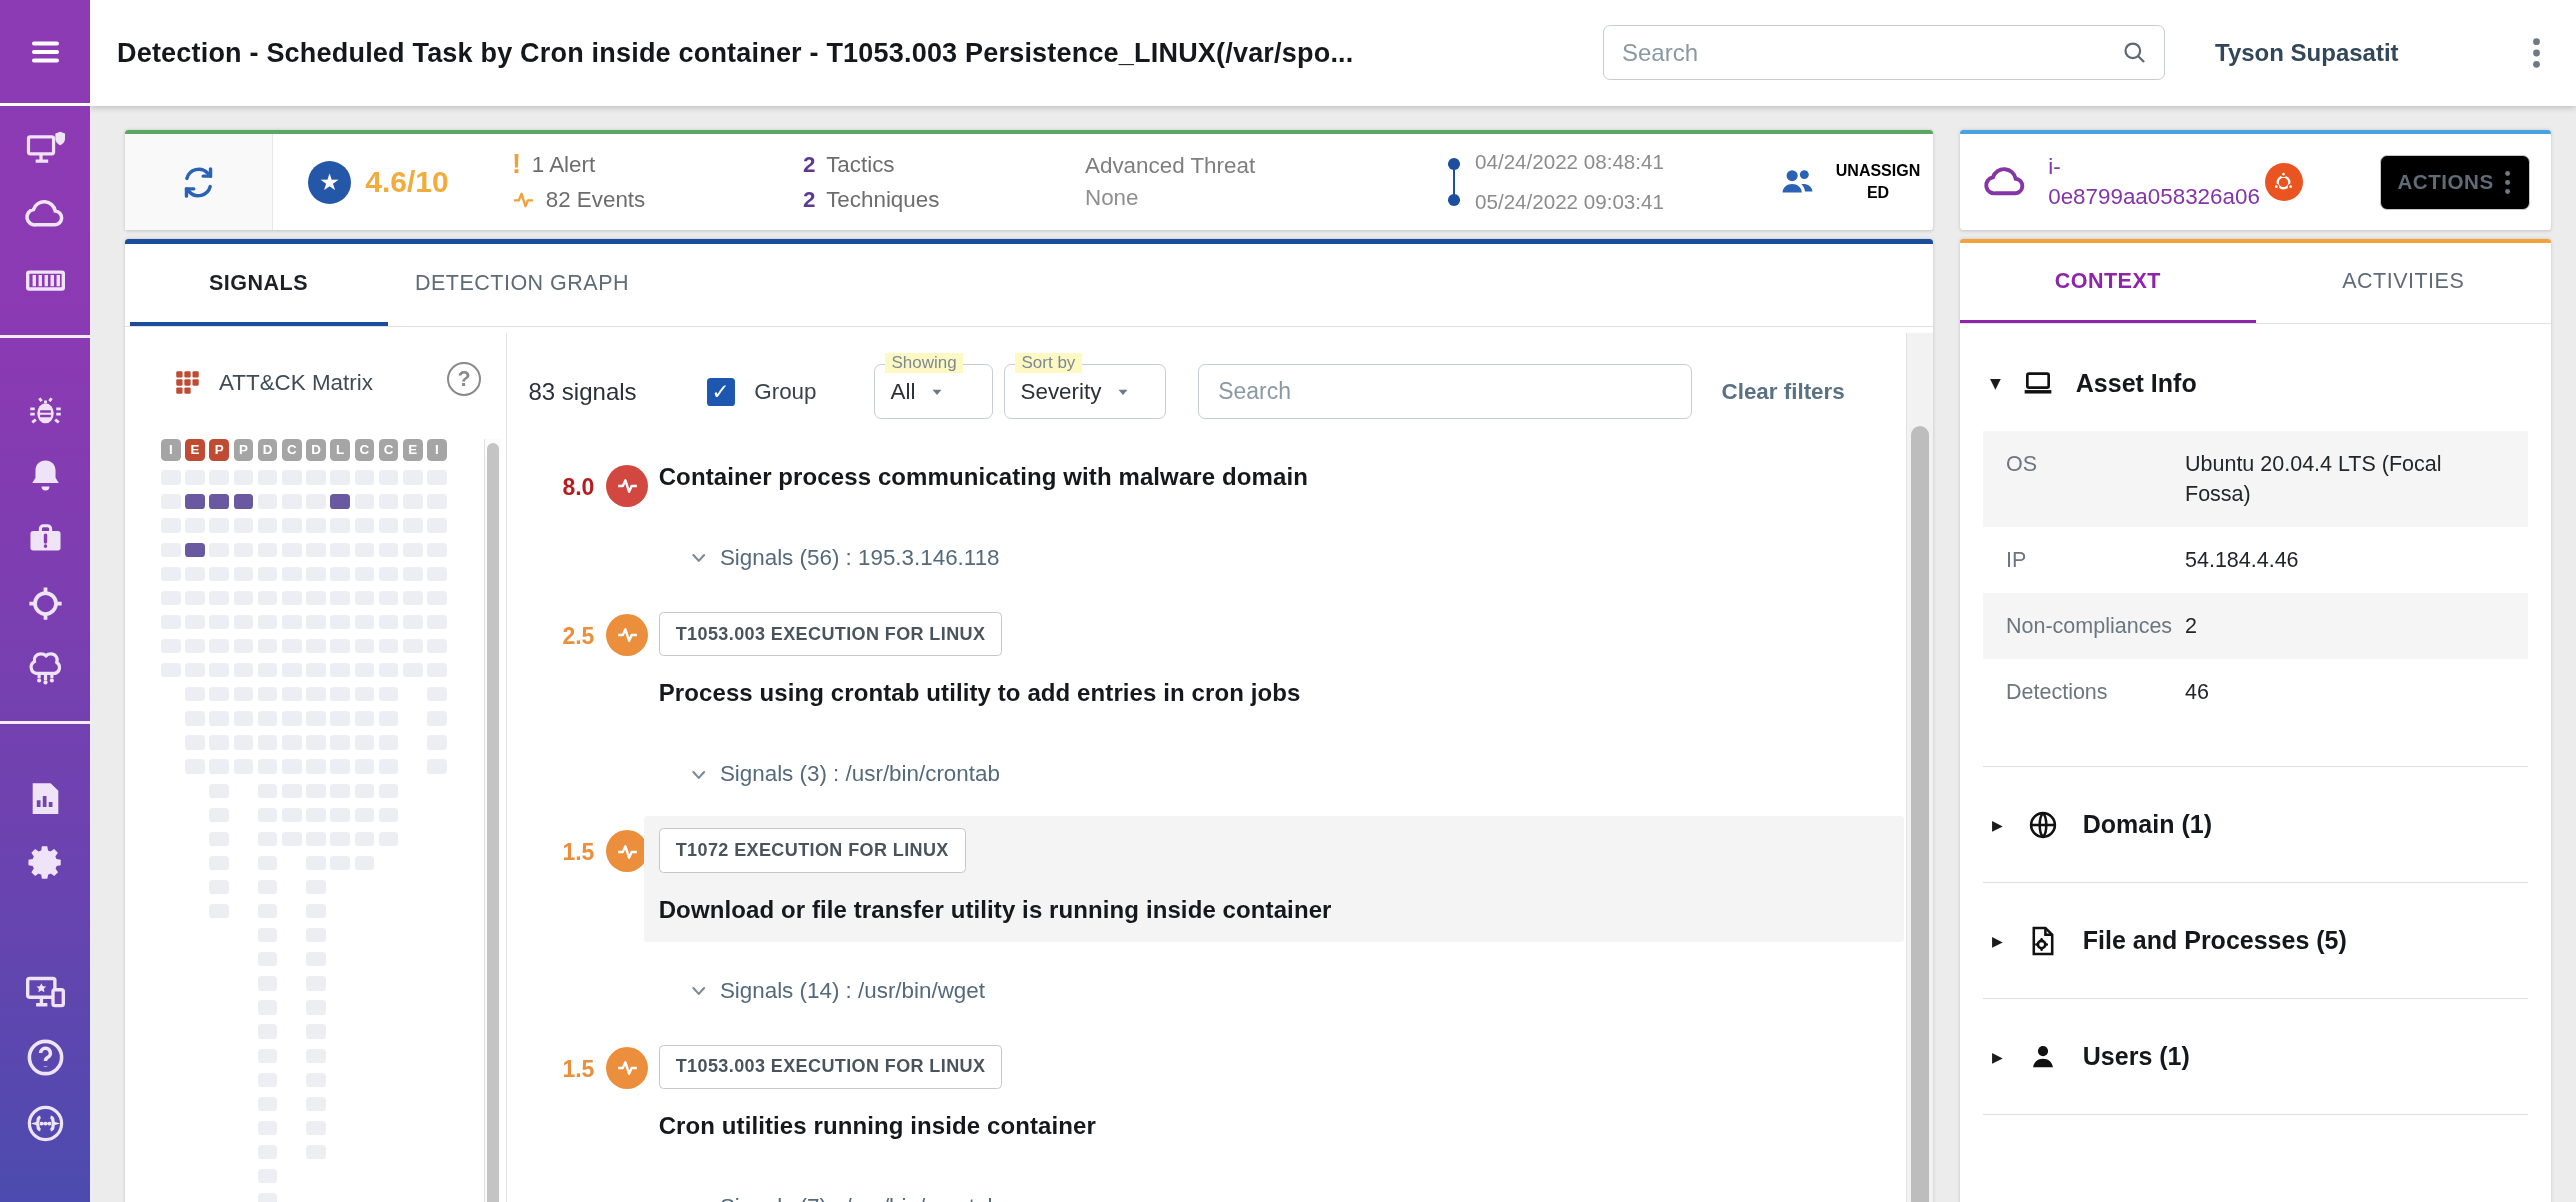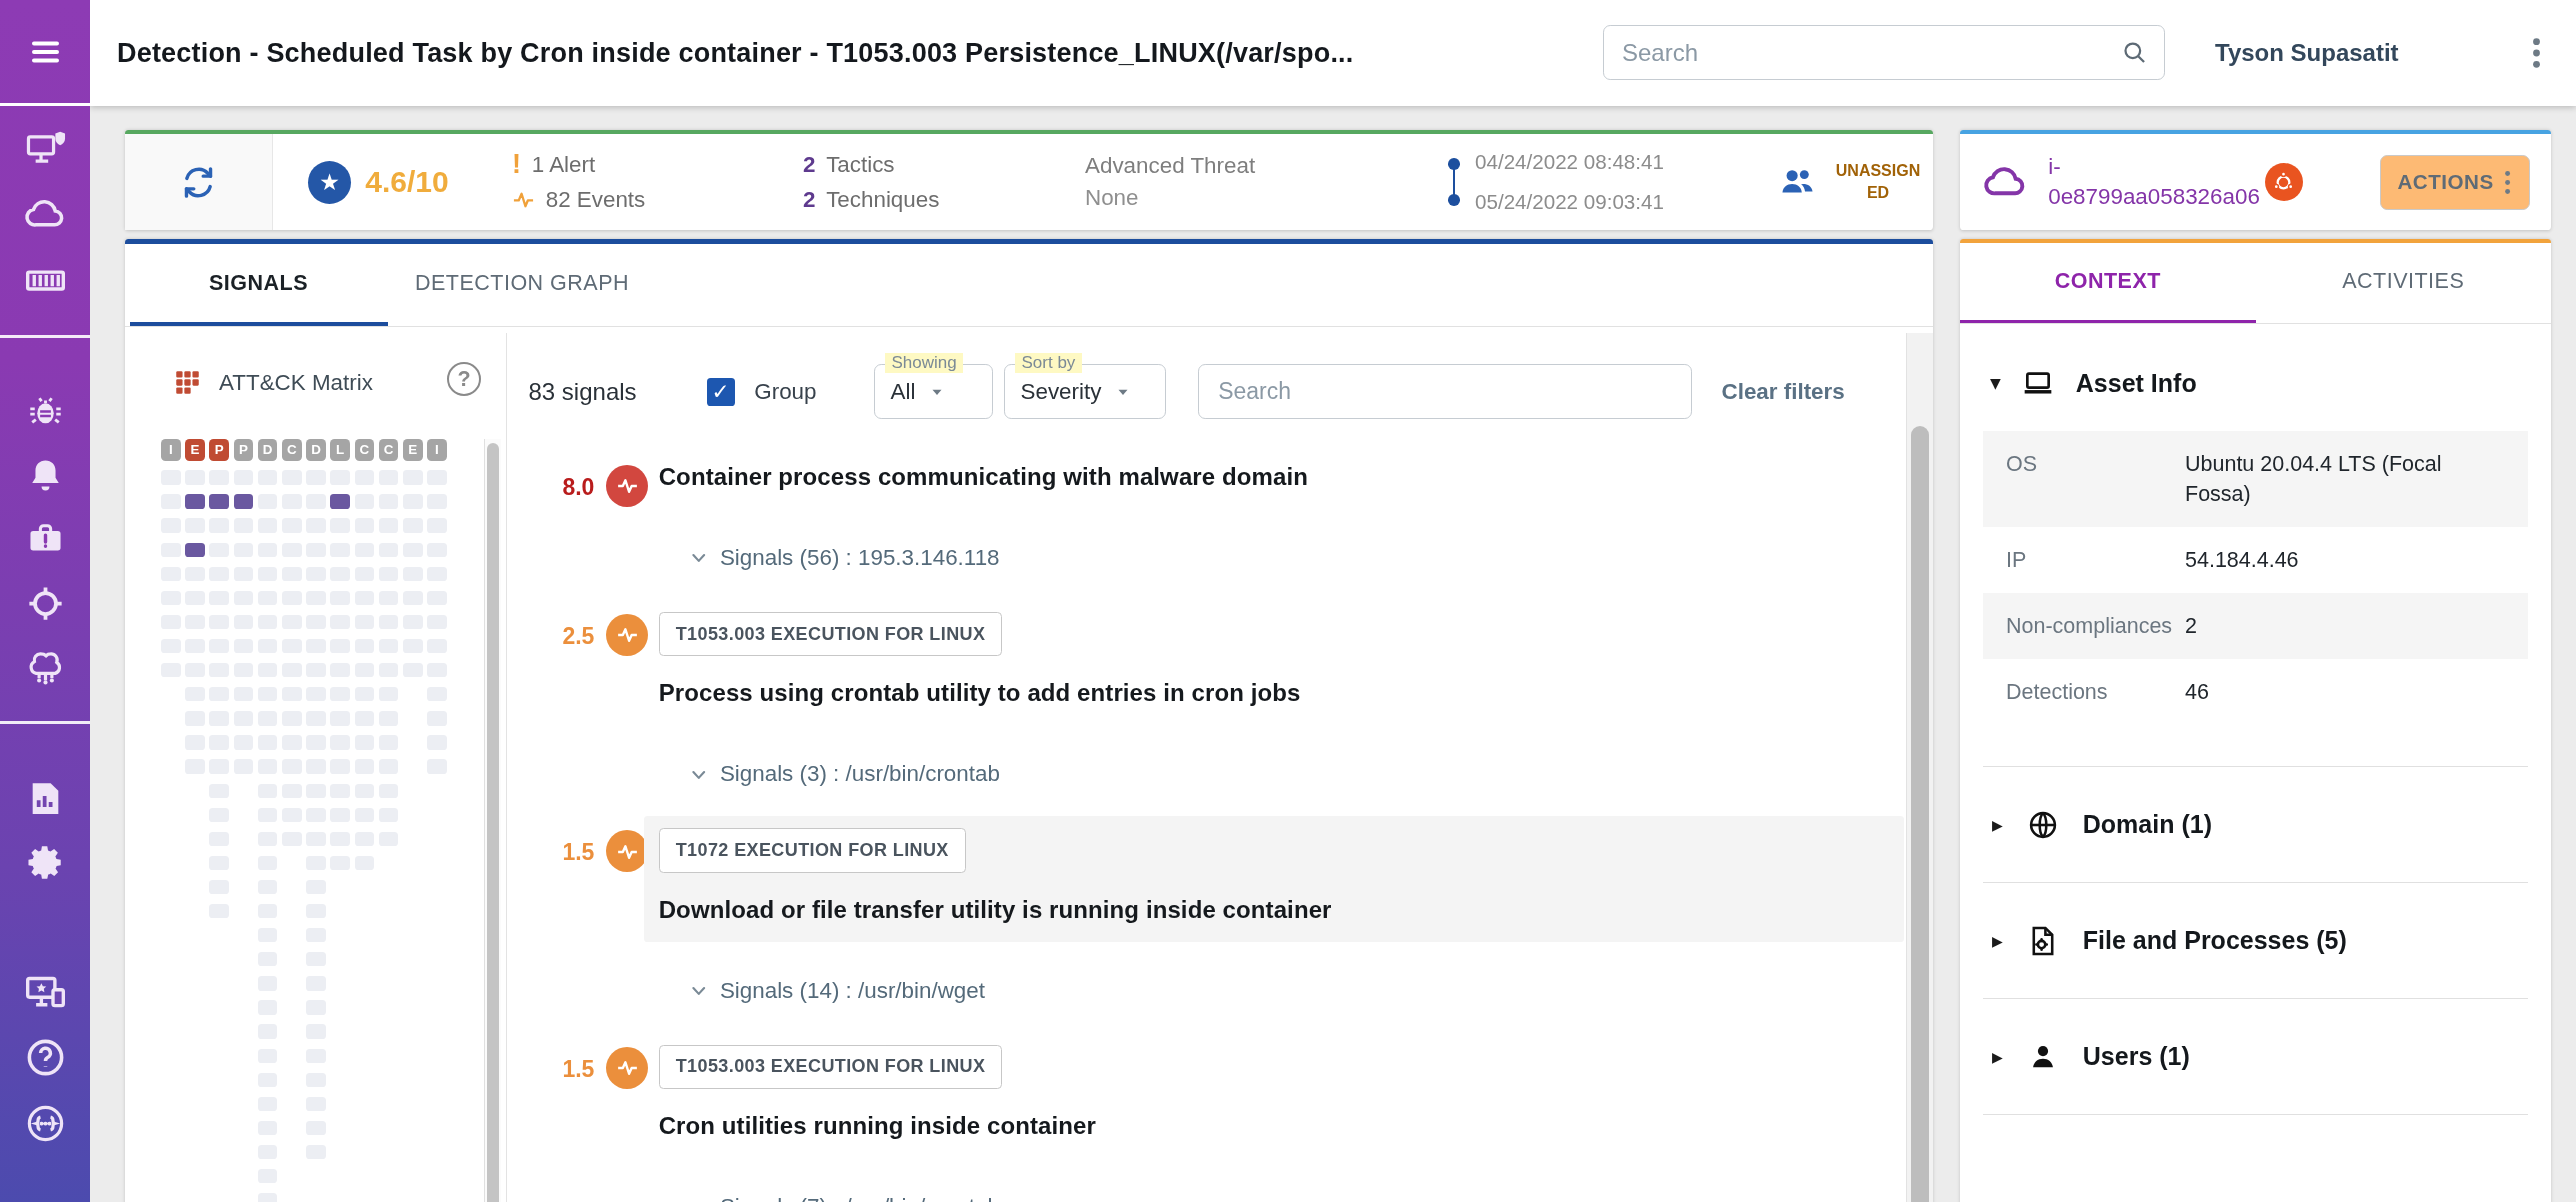--- a/index.html
+++ b/index.html
@@ -57,21 +57,21 @@
   .num-purple { color:#5e3a8e; font-weight:700; }
   .excl { color:#f0a13a; font-weight:900; font-size:27px; line-height:21.5px; }
   .threat-label { font-size:22.4px; color:#7e7e7e; }
   .threat-value { font-size:22.4px; color:#8f8f8f; }
   .timeline { position:relative; padding-left:27px; }
   .tl-line { position:absolute; left:4.5px; top:14.3px; bottom:14.3px; width:2.7px; background:#1d4f9e; }
   .tl-dot { position:absolute; left:0; width:11.6px; height:11.6px; border-radius:50%; background:#1d4f9e; }
   .tl-date { font-size:20.6px; color:#8c8c8c; }
   .assignee { position:absolute; left:1651px; top:0; height:96px; display:flex; align-items:center; gap:12.5px; }
   .assignee-ic { color:#2b62b5; }
-  .assignee-txt { width:93px; font-size:16px; font-weight:700; color:#a16207; word-break:break-all; text-align:center; line-height:1.35; }
+  .assignee-txt { width:93px; font-size:16px; font-weight:700; color:#000000; word-break:break-all; text-align:center; line-height:1.35; }
 
   
   .tabbar { position:relative; height:83px; border-bottom:0.9px solid #e1e1e1; display:flex; }
   .tab { height:100%; display:flex; align-items:center; justify-content:center; font-size:21.5px; letter-spacing:0.5px;
     color:#5f6b76; cursor:pointer; border-bottom:4.5px solid transparent; }
   .tab.active { color:#1b2126; font-weight:700; border-bottom-color:#1c4d9d; }
   .tab-signals { width:258px; margin-left:4.5px; }
   .tab-graph { width:269px; }
 
   .main-body { position:absolute; left:0; top:89px; right:0; bottom:0; display:flex; }
@@ -129,21 +129,21 @@
   .sig-scroll { position:absolute; right:0; top:0; bottom:0; width:27px; background:#f2f2f2; border-left:0.9px solid #e2e2e2; }
   .sig-thumb { position:absolute; left:3.6px; right:3.6px; top:93px; bottom:5.4px; border-radius:9px; background:#bdbdbd; }
 
   
   .asset-inner { display:flex; align-items:center; height:96px; padding:0 21.5px; }
   .cloud-ic { color:#8435a8; }
   .asset-id { width:213px; margin-left:19.7px; font-size:22.4px; color:#8435a8; line-height:1.35; word-wrap:break-word; }
   .ubuntu-badge { width:38px; height:38px; border-radius:50%; background:#e95420; display:flex; align-items:center;
     justify-content:center; color:#fff; margin-left:3.6px; }
   .actions-btn { margin-left:auto; height:55px; min-width:150px; border:0.9px solid #c9c9c9; border-radius:7.2px;
-    display:flex; align-items:center; justify-content:center; gap:10.7px; cursor:pointer; background:#fdba74; }
+    display:flex; align-items:center; justify-content:center; gap:10.7px; cursor:pointer; background:#000000; }
   .actions-label { font-size:20.6px; font-weight:700; color:#5f6b76; letter-spacing:0.5px; }
   .actions-btn .dots { color:#6d7a85; }
 
   
   .ctx-tabbar { display:flex; height:81px; border-bottom:0.9px solid #e1e1e1; }
   .ctx-tab { width:50%; display:flex; align-items:center; justify-content:center; font-size:21.5px; letter-spacing:0.5px;
     color:#5f6b76; cursor:pointer; border-bottom:3.6px solid transparent; }
   .ctx-tab.active { color:#8e24aa; font-weight:700; border-bottom-color:#8e24aa; }
   .asset-info-head { display:flex; align-items:center; gap:21.5px; margin:43px 0 32px 30px; cursor:pointer; }
   .caret { font-size:21.5px; color:#1b1b1b; }

